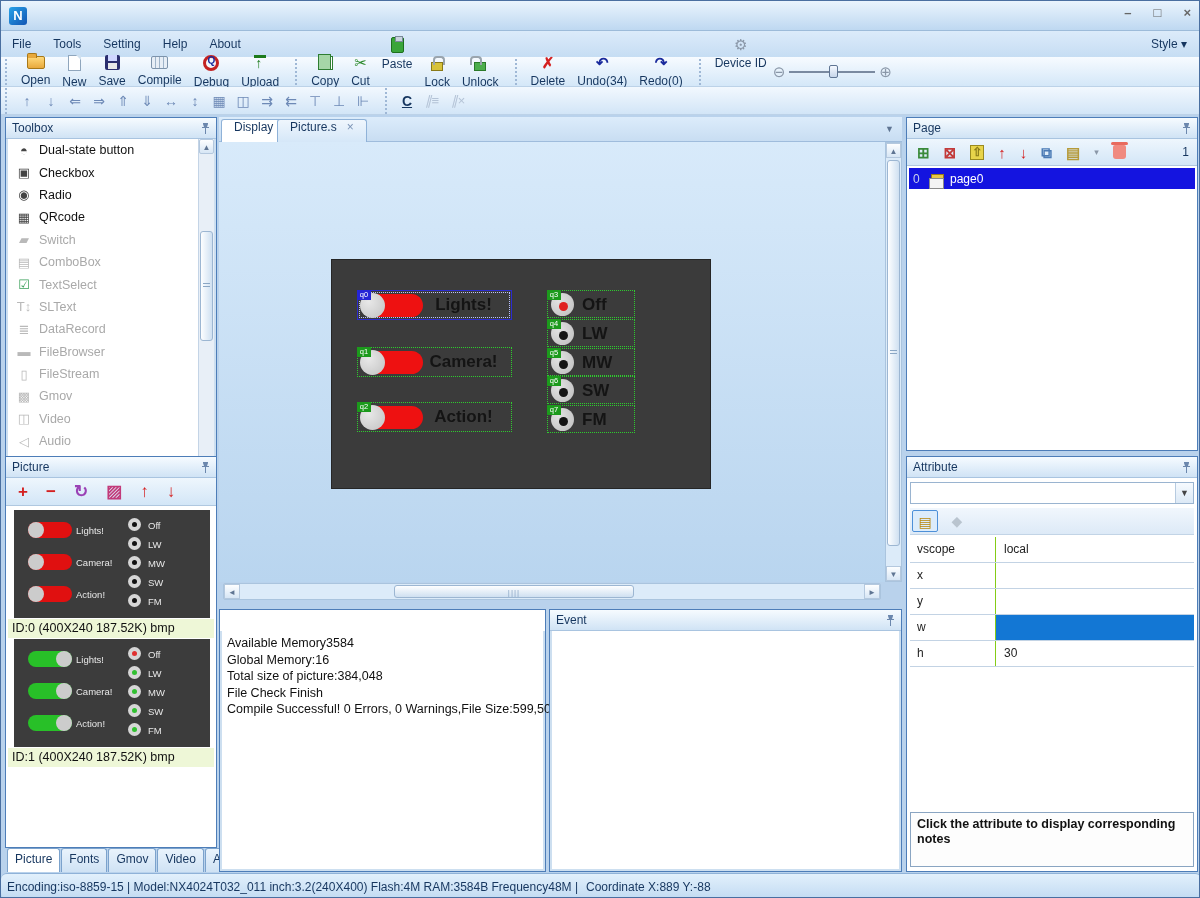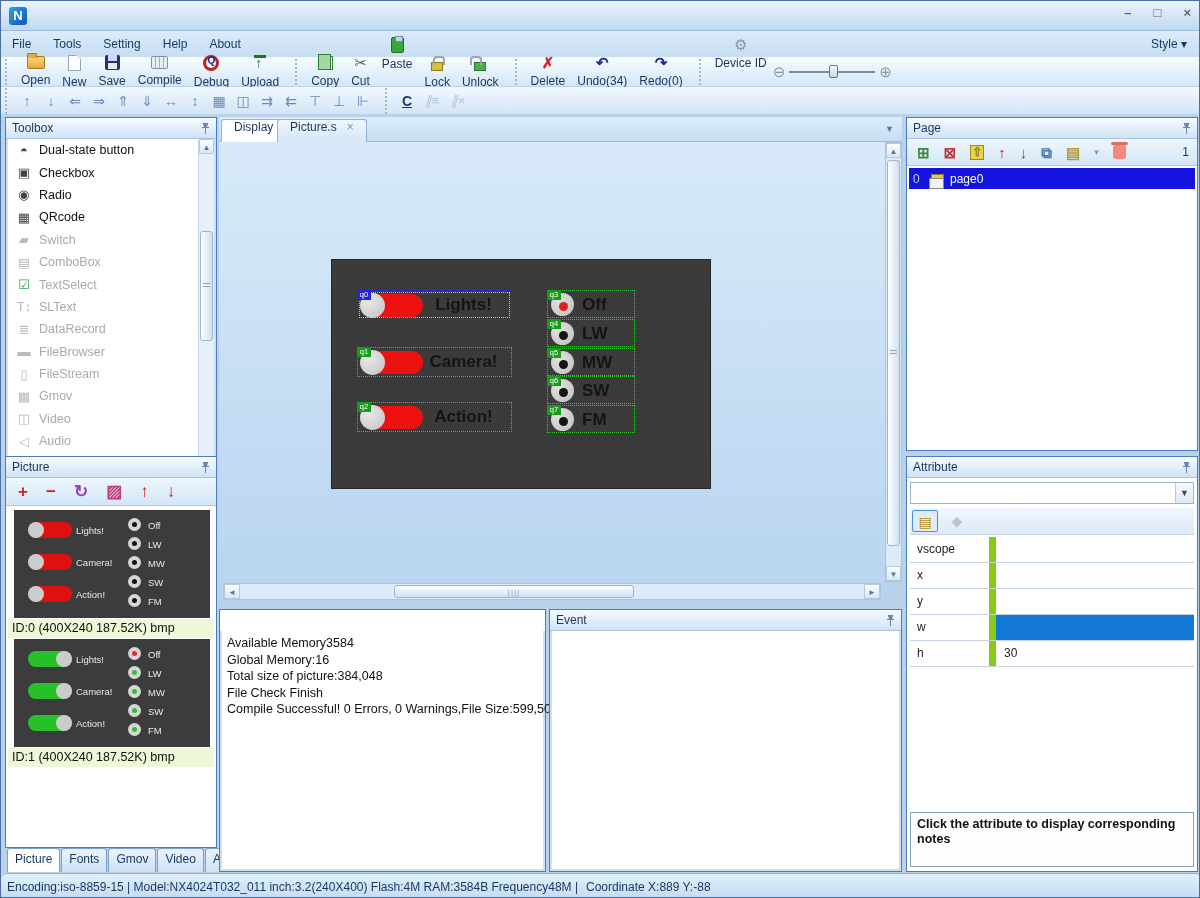--- a/index.html
+++ b/index.html
@@ -192,21 +192,21 @@
     border:1px solid #9ab4d0; }
   .attr-combo .dd { position:absolute; right:0; top:0; width:18px; height:20px; text-align:center;
     line-height:20px; color:#444; background:linear-gradient(#f6fafe,#dce9f6); border-left:1px solid #b7cbe0; font-size:9px; }
   .attr-iconrow { position:absolute; left:3px; top:51px; right:3px; height:27px;
     background:linear-gradient(#f1f7fd,#ddeaf7); border-bottom:1px solid #c2d4e6; display:flex; gap:6px; padding:2px 0 0 2px; }
   .attr-ibtn { width:26px; height:22px; text-align:center; line-height:22px; font-size:14px; }
   .attr-ibtn.sel { border:1px solid #4d90d8; background:#dcecfb; border-radius:2px; color:#b8860b; }
   .attr-ibtn.dim { color:#b9c4cf; }
   .attr-table { position:absolute; left:3px; top:80px; right:3px; }
   .attr-tr { display:flex; height:26px; border-bottom:1px solid #c3d3e4; }
-  .attr-key { width:86px; border-right:7px solid #84cc16; padding:5px 16px 0 7px; color:#222; }
+  .attr-key { width:86px; border-right:1px solid #84cc16; padding:5px 16px 0 7px; color:#222; }
   .attr-key.green { color:#2f9e3f; }
   .attr-val { flex:1; padding:5px 0 0 8px; color:#222; }
   .attr-val.selcell { background:#1377d4; }
   .attr-note { position:absolute; left:3px; bottom:4px; right:3px; height:55px; border:1px solid #8aa5c2;
     background:#fdfdfd; padding:4px 6px; font-weight:bold; color:#111; font-size:12.5px; line-height:15px; }
 
   
   .statusbar { position:absolute; left:0; top:872px; width:1200px; height:26px;
     background:linear-gradient(#e2f0fc,#c2dbf2); border-top:1px solid #8fb2d8;
     display:flex; align-items:center; padding-left:6px; color:#16365f;border-radius:6px; }
@@ -645,20 +645,21 @@
     <div class="attr-combo">
       <span class="dd">▼</span>
     </div>
     <div class="attr-iconrow">
       <span class="attr-ibtn sel">▤</span>
       <span class="attr-ibtn dim">◆</span>
     </div>
     <div class="attr-table">
       <div class="attr-tr">
         <span class="attr-key">vscope</span>
+        <span class="attr-val">local</span>
       </div>
       <div class="attr-tr">
         <span class="attr-key">x</span>
         <span class="attr-val"></span>
       </div>
       <div class="attr-tr">
         <span class="attr-key">y</span>
         <span class="attr-val"></span>
       </div>
       <div class="attr-tr">

